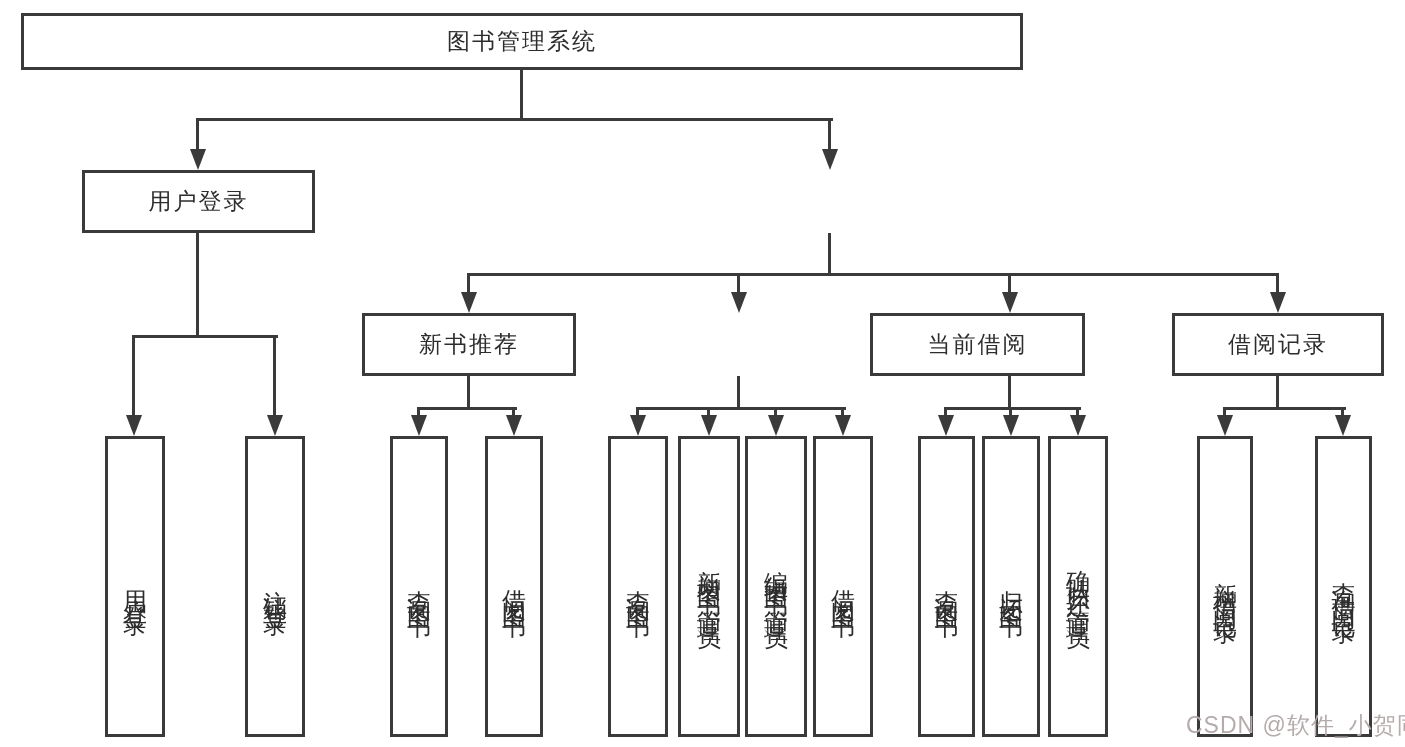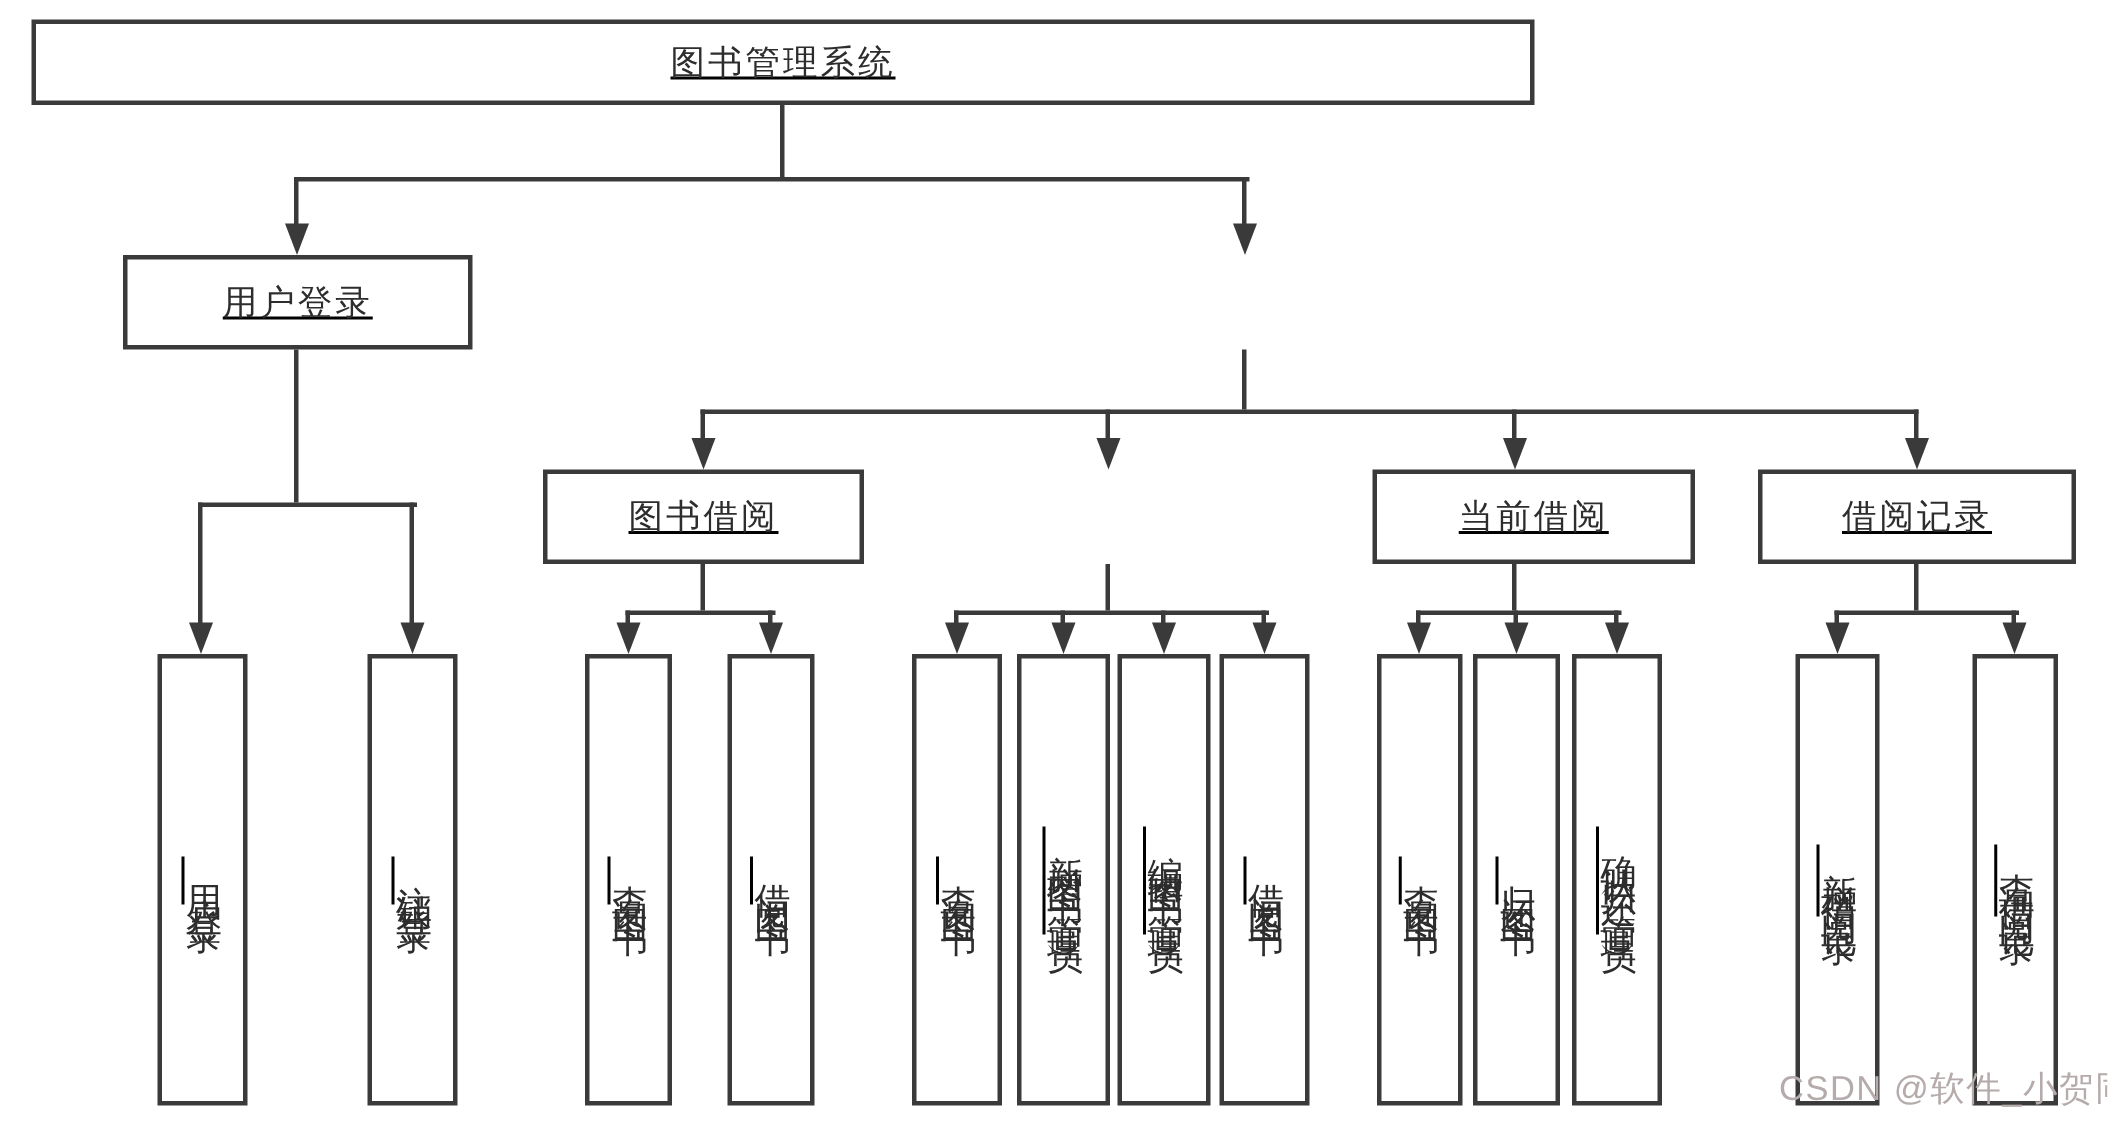--- a/index.html
+++ b/index.html
@@ -16,21 +16,20 @@
     font-family:"Liberation Sans","DejaVu Sans",sans-serif;
   }
   .box{
     position:absolute;
     box-sizing:border-box;
     border:3px solid var(--line);
     background:#ffffff;
     display:flex;
     align-items:center;
     justify-content:center;
-    text-decoration:underline;
   }
   .node span{
     font-size:23px;
     letter-spacing:2px;
     color:var(--ink);
     white-space:nowrap;
   }
   .leaf .vtext{
     writing-mode:vertical-rl;
     text-orientation:mixed;
@@ -63,23 +62,23 @@
 
   <div class="box node" style="left:21px;top:13px;width:1002px;height:57px">
     <span>图书管理系统</span>
   </div>
 
   <div class="box node" style="left:82px;top:170px;width:233px;height:63px">
     <span>用户登录</span>
   </div>
 
   <div class="box node" style="left:362px;top:313px;width:214px;height:63px">
-    <span>图书借阅</span>
+    <span>新书推荐</span>
   </div>
-  <div class="box node" style="left:915px;top:313px;width:215px;height:63px">
+  <div class="box node" style="left:870px;top:313px;width:215px;height:63px">
     <span>当前借阅</span>
   </div>
   <div class="box node" style="left:1172px;top:313px;width:212px;height:63px">
     <span>借阅记录</span>
   </div>
 
   <div class="box leaf" style="left:105px;top:436px;width:60px;height:301px">
     <span class="vtext">用户登录</span>
   </div>
   <div class="box leaf" style="left:245px;top:436px;width:60px;height:301px">

